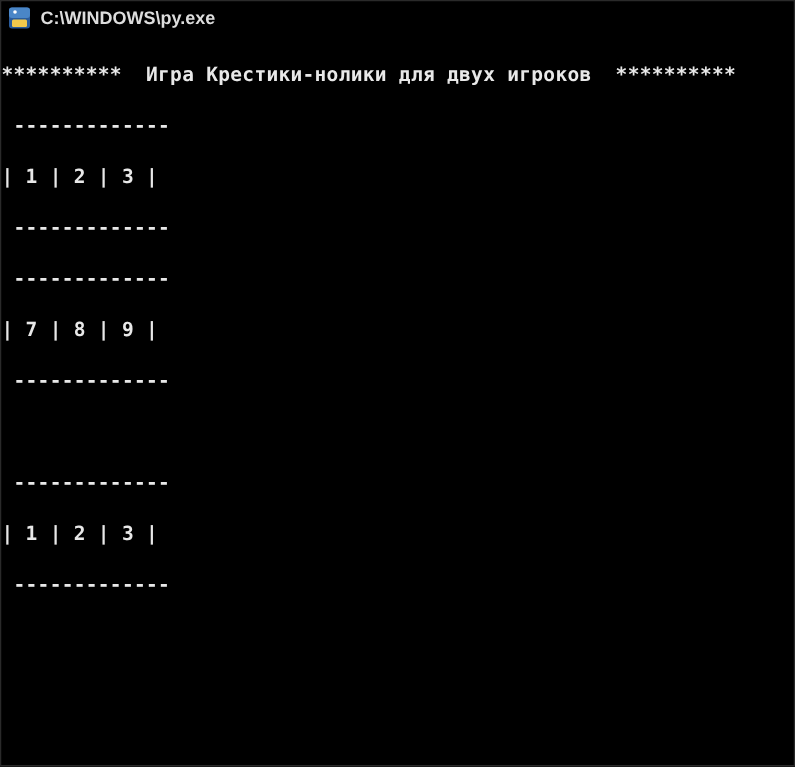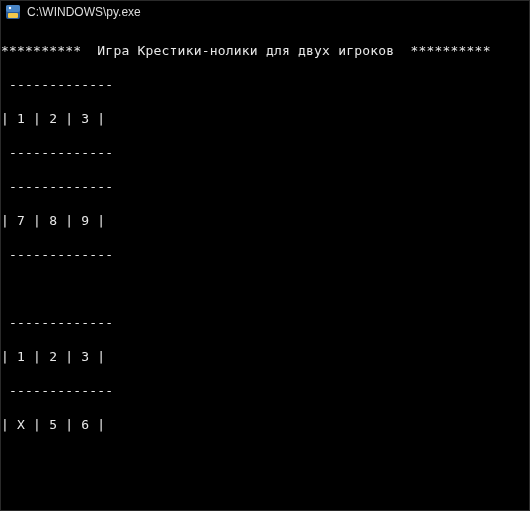--- a/index.html
+++ b/index.html
@@ -12,20 +12,21 @@
     background: #3a3a3a;
   }
   .window {
     width: 530px;
     height: 511px;
     box-sizing: border-box;
     background: #000;
     display: flex;
     flex-direction: column;
     border: 1px solid #2a2a2a;
+    font-weight: bold;
   }
   .titlebar {
     height: 22px;
     background: #000;
     display: flex;
     align-items: center;
     gap: 6px;
     padding: 0 4px;
     color: #ddd;
     font-size: 12px;
@@ -68,21 +69,20 @@
 <span class="line"> -------------</span>
 <span class="line">| 1 | 2 | 3 |</span>
 <span class="line"> -------------</span>
 <span class="line"> -------------</span>
 <span class="line">| 7 | 8 | 9 |</span>
 <span class="line"> -------------</span>
 <span class="line"> </span>
 <span class="line"> -------------</span>
 <span class="line">| 1 | 2 | 3 |</span>
 <span class="line"> -------------</span>
-<span class="line">| X | 5 | 6 |</span>
 
 
 
 
 
 
 
 
 
 

